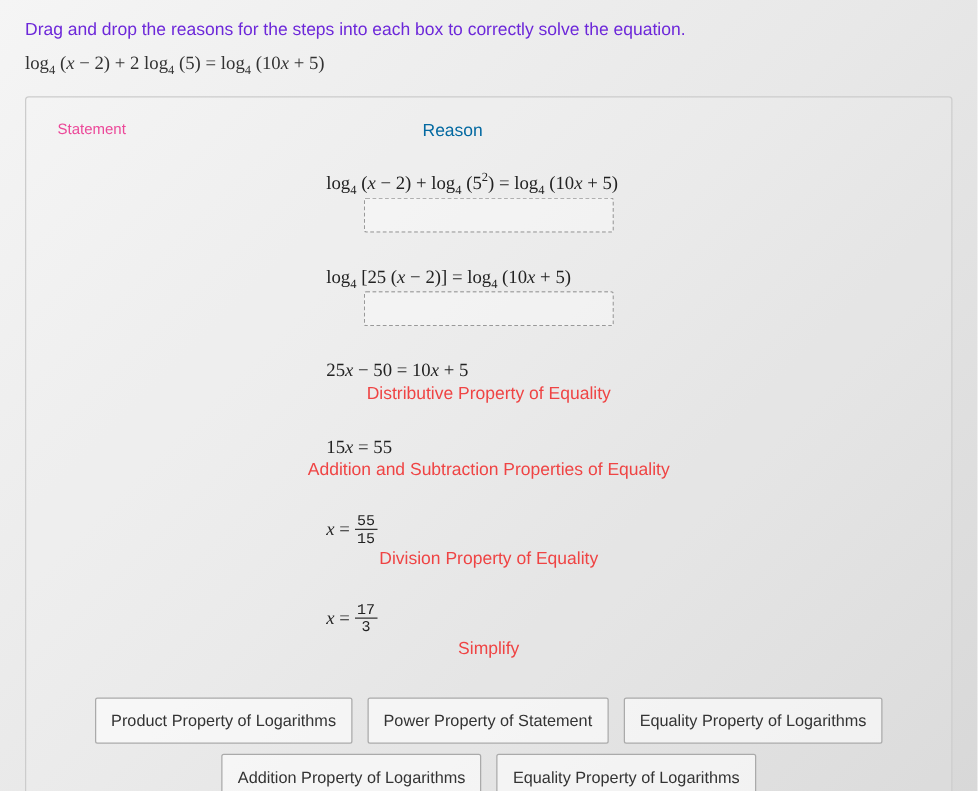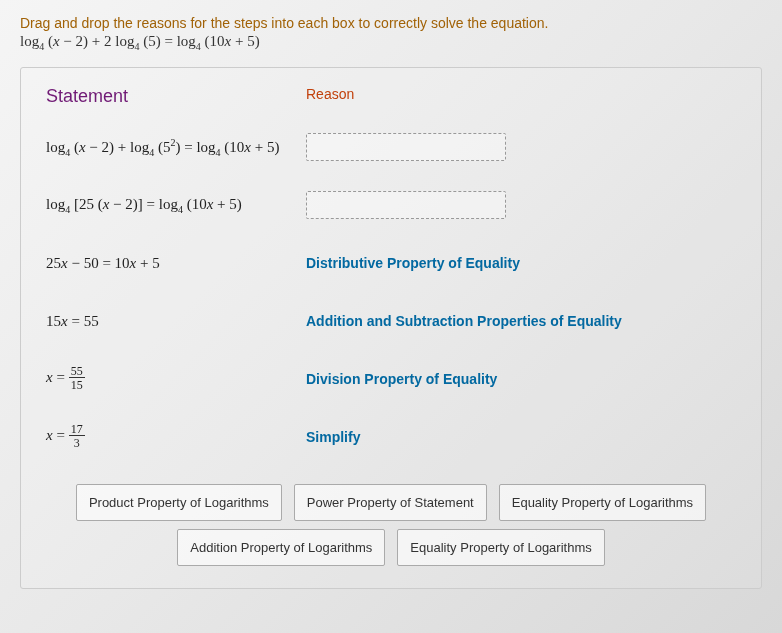--- a/index.html
+++ b/index.html
@@ -8,78 +8,80 @@
       background: linear-gradient(135deg, #f5f5f5 0%, #e8e8e8 50%, #d8d8d8 100%);
       width: 782px;
       height: 633px;
       padding: 15px 20px;
       color: #333;
       position: relative;
       overflow: hidden;
     }
     .instructions {
       font-size: 14px;
-      margin-bottom: 2px;
-      color: #a16207;
+      margin-bottom: 12px;
+      color: #6d28d9;
     }
     .equation {
       font-size: 15px;
       margin-bottom: 15px;
       font-family: 'Times New Roman', serif;
     }
     .sub { font-size: 10px; vertical-align: sub; }
     .sup { font-size: 10px; vertical-align: super; }
     .container {
       border: 1px solid #ccc;
       border-radius: 3px;
       padding: 18px 25px;
       background: rgba(255,255,255,0.1);
     }
     .header-row {
       display: flex;
       margin-bottom: 25px;
     }
     .statement-col {
       width: 260px;
-      font-size: 18px;
-      color: #701a75;
+      font-size: 12px;
+      color: #ec4899;
     }
     .reason-col {
       font-size: 14px;
-      color: #c2410c;
+      color: #0369a1;
+      margin-left: 32px;
     }
     .step-row {
       display: flex;
       align-items: center;
       margin-bottom: 28px;
       min-height: 30px;
+      flex-direction: column;
     }
     .statement {
       width: 260px;
       font-family: 'Times New Roman', serif;
       font-size: 15px;
       color: #222;
     }
     .reason {
       font-size: 14px;
-      color: #0369a1;
-      font-weight: bold;
+      color: #ef4444;
     }
     .drop-zone {
       border: 1px dashed #999;
       background: rgba(250,250,250,0.5);
       width: 200px;
       height: 28px;
       border-radius: 2px;
     }
     .frac {
       display: inline-block;
       vertical-align: middle;
       text-align: center;
       font-size: 12px;
+      font-family: Liberation Mono, monospace;
     }
     .frac .num { display: block; border-bottom: 1px solid #333; padding: 0 2px; line-height: 1; }
     .frac .den { display: block; padding: 0 2px; line-height: 1.2; }
     .draggables {
       margin-top: 10px;
       text-align: center;
     }
     .drag-item {
       display: inline-block;
       border: 1px solid #aaa;

